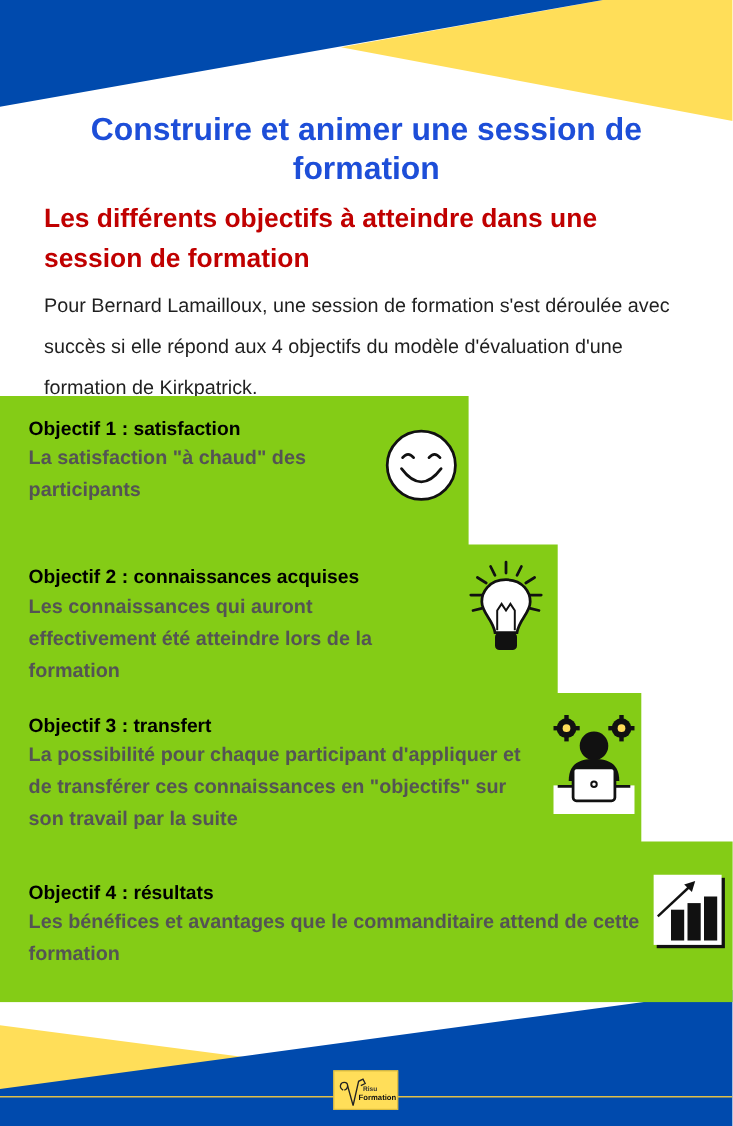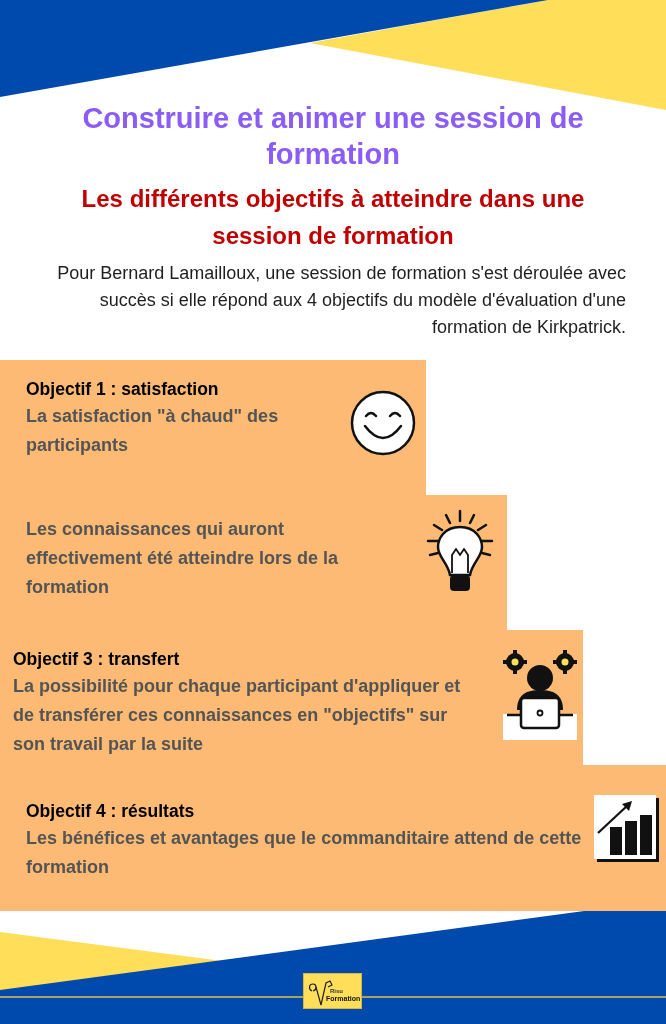--- a/index.html
+++ b/index.html
@@ -4,34 +4,34 @@
   <style>
     html, body { margin: 0; padding: 0; }
     body {
       width: 666px; height: 1024px; position: relative; overflow: hidden;
       background: #ffffff;
       font-family: "Liberation Sans", "DejaVu Sans", sans-serif;
     }
     .deco { position: absolute; left: 0; top: 0; width: 666px; height: 1024px; pointer-events: none; }
     .title {
       position: absolute; left: 40px; width: 586px; text-align: center;
-      color: #8b5cf6; font-weight: bold; font-size: 29px; line-height: 36px; top: 100px;
+      color: #1d4ed8; font-weight: bold; font-size: 29px; line-height: 36px; top: 100px;
       margin: 0;
     }
     .subtitle {
-      position: absolute; left: 40px; width: 586px; text-align: center;
+      position: absolute; left: 40px; width: 586px; text-align: left;
       color: #C00000; font-weight: bold; font-size: 24px; line-height: 37px; top: 180px;
       margin: 0;
     }
     .intro {
-      position: absolute; left: 40px; width: 586px; text-align: right;
-      color: #1f1f1f; font-size: 18px; line-height: 27px; top: 260px; margin: 0;
+      position: absolute; left: 40px; width: 586px; text-align: left;
+      color: #1f1f1f; font-size: 18px; line-height: 37px; top: 260px; margin: 0;
     }
     .obj {
-      position: absolute; left: 0; height: 146px; background: #fdba74;
+      position: absolute; left: 0; height: 146px; background: #84cc16;
       box-sizing: border-box; padding: 18px 0 0 26px;
     }
     .obj-title { color: #000; font-weight: bold; font-size: 17.5px; line-height: 22px; margin: 0; }
     .obj-desc { color: #545454; font-weight: bold; font-size: 18px; line-height: 29px; margin: 2px 0 0 0; }
     .obj-icon { position: absolute; }
     .logo {
       position: absolute; left: 303px; top: 973px; width: 59px; height: 36px;
       background: #FFDE59; border: 1px solid #d9b93a; box-sizing: border-box;
     }
     .logo-text1 { position: absolute; left: 26px; top: 14px; font-size: 6px; color: #333; font-weight: bold; }
@@ -57,40 +57,41 @@
   <p class="obj-desc" style="width:300px;">La satisfaction "à chaud" des participants</p>
   <svg class="obj-icon" style="left:350px; top:30px;" width="66" height="66" viewBox="0 0 66 66">
     <circle cx="33" cy="33" r="31" fill="#fff" stroke="#111" stroke-width="2.5"></circle>
     <path d="M16 26 Q21 20 26 26" fill="none" stroke="#111" stroke-width="2.5" stroke-linecap="round"></path>
     <path d="M40 26 Q45 20 50 26" fill="none" stroke="#111" stroke-width="2.5" stroke-linecap="round"></path>
     <path d="M15 36 Q33 60 51 36" fill="none" stroke="#111" stroke-width="2.5" stroke-linecap="round"></path>
   </svg>
 </div>
 
 <div class="obj" style="top:495px; width:507px;">
+  <p class="obj-title">Objectif 2 : connaissances acquises</p>
   <p class="obj-desc" style="width:370px;">Les connaissances qui auront effectivement été atteindre lors de la formation</p>
   <svg class="obj-icon" style="left:424px; top:14px;" width="72" height="92" viewBox="0 0 72 92">
     <g stroke="#111" stroke-width="2.5" stroke-linecap="round">
       <line x1="36" y1="2" x2="36" y2="12"></line>
       <line x1="22" y1="6" x2="26" y2="14"></line>
       <line x1="50" y1="6" x2="46" y2="14"></line>
       <line x1="10" y1="16" x2="18" y2="21"></line>
       <line x1="62" y1="16" x2="54" y2="21"></line>
       <line x1="4" y1="32" x2="14" y2="32"></line>
       <line x1="58" y1="32" x2="68" y2="32"></line>
       <line x1="6" y1="46" x2="14" y2="44"></line>
       <line x1="66" y1="46" x2="58" y2="44"></line>
     </g>
     <path d="M36 18 C20 18 14 30 14 38 C14 48 24 54 26 66 L46 66 C48 54 58 48 58 38 C58 30 52 18 36 18 Z" fill="#fff" stroke="#111" stroke-width="2.5"></path>
     <path d="M28 64 L28 46 L32 40 L36 46 L40 40 L44 46 L44 64" fill="none" stroke="#111" stroke-width="1.8"></path>
     <rect x="26" y="66" width="20" height="16" rx="4" fill="#111"></rect>
   </svg>
 </div>
 
-<div class="obj" style="top:630px; width:583px;padding-left:13px;">
+<div class="obj" style="top:630px; width:583px;">
   <p class="obj-title">Objectif 3 : transfert</p>
   <p class="obj-desc" style="width:470px;">La possibilité pour chaque participant d'appliquer et de transférer ces connaissances en "objectifs" sur son travail par la suite</p>
   <svg class="obj-icon" style="left:503px; top:18px;" width="74" height="92" viewBox="0 0 74 92">
     <g fill="#111">
       <circle cx="12" cy="14" r="9"></circle>
       <circle cx="62" cy="14" r="9"></circle>
       <g>
         <rect x="10" y="2" width="4" height="4"></rect>
           <rect x="10" y="22" width="4" height="4"></rect>
         <rect x="0" y="12" width="4" height="4"></rect>

